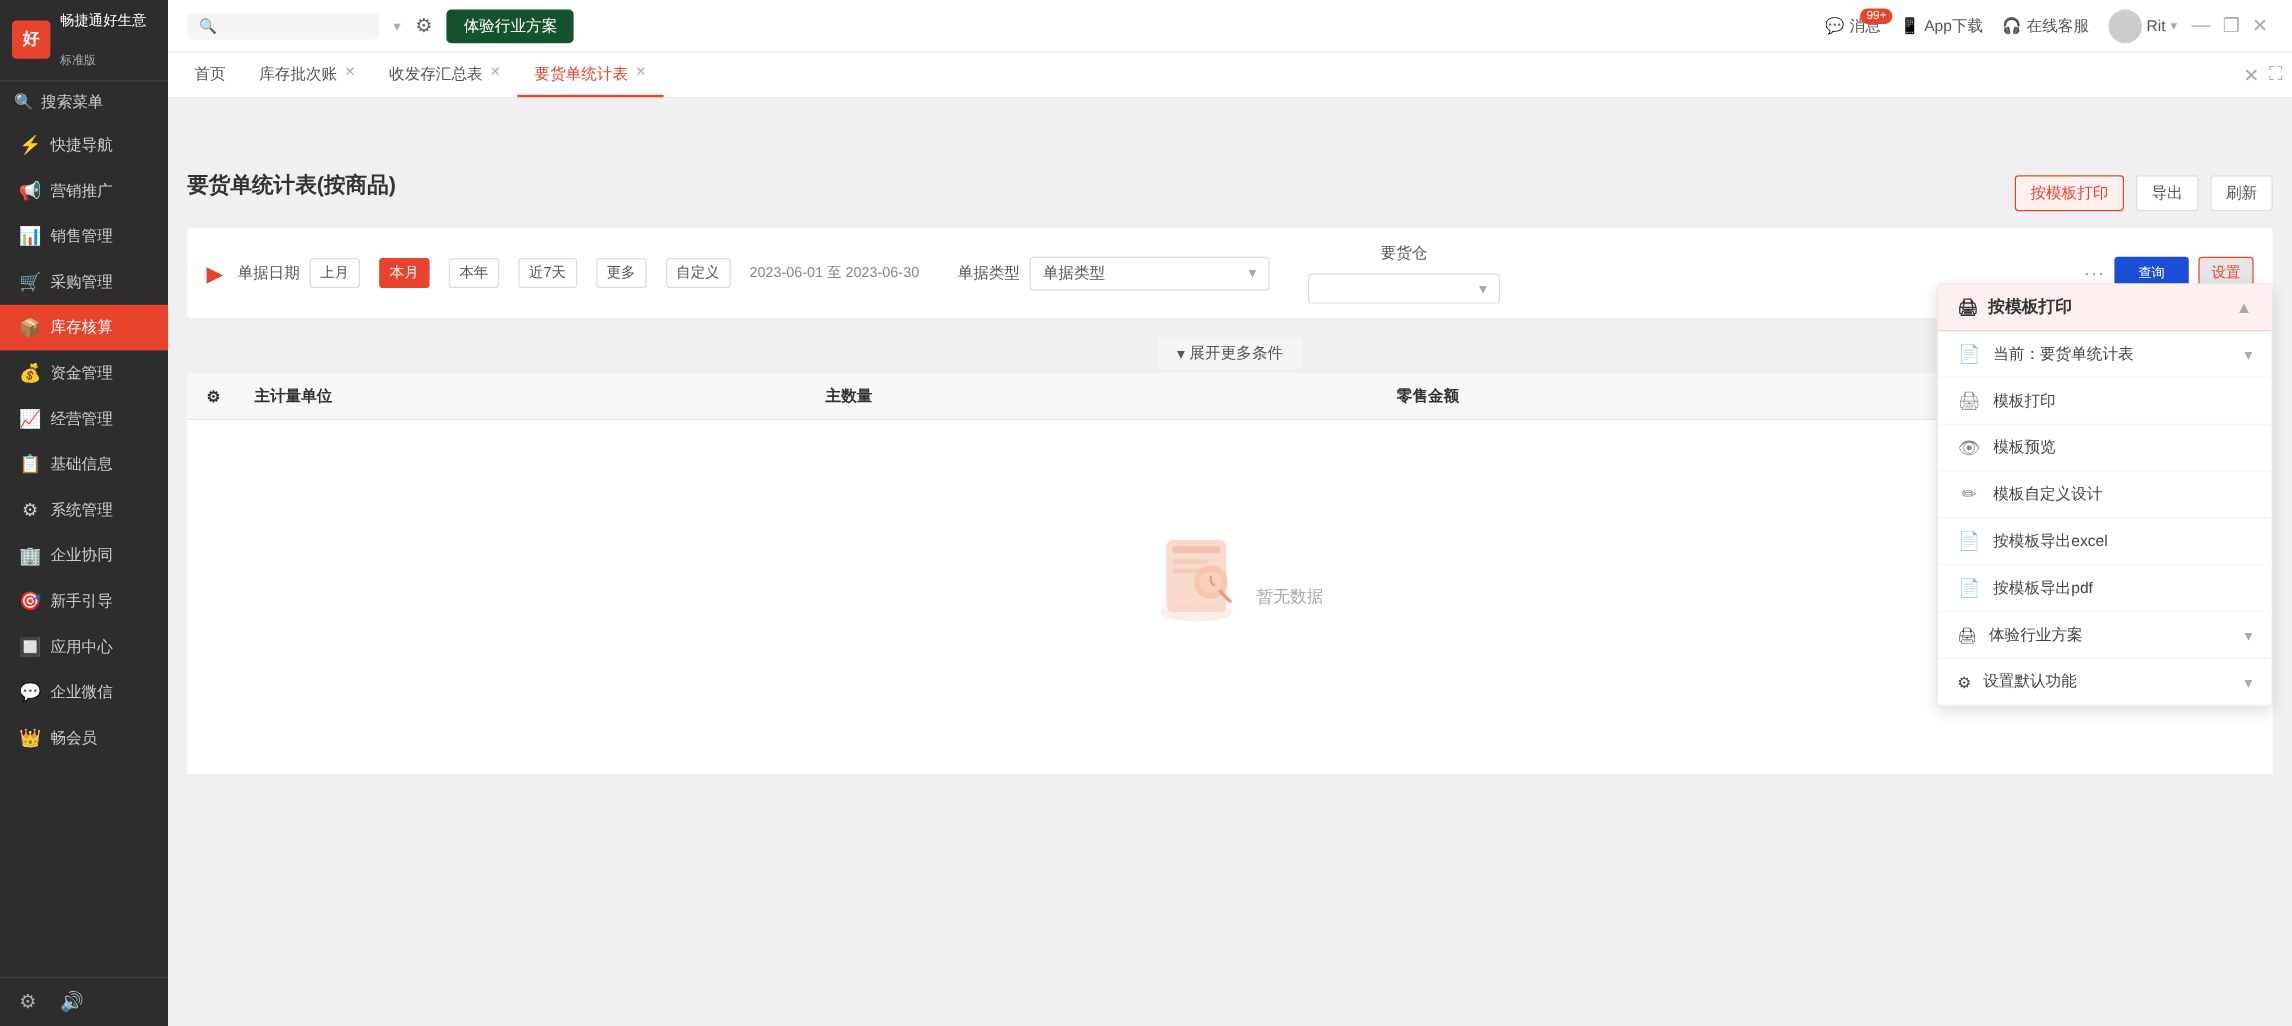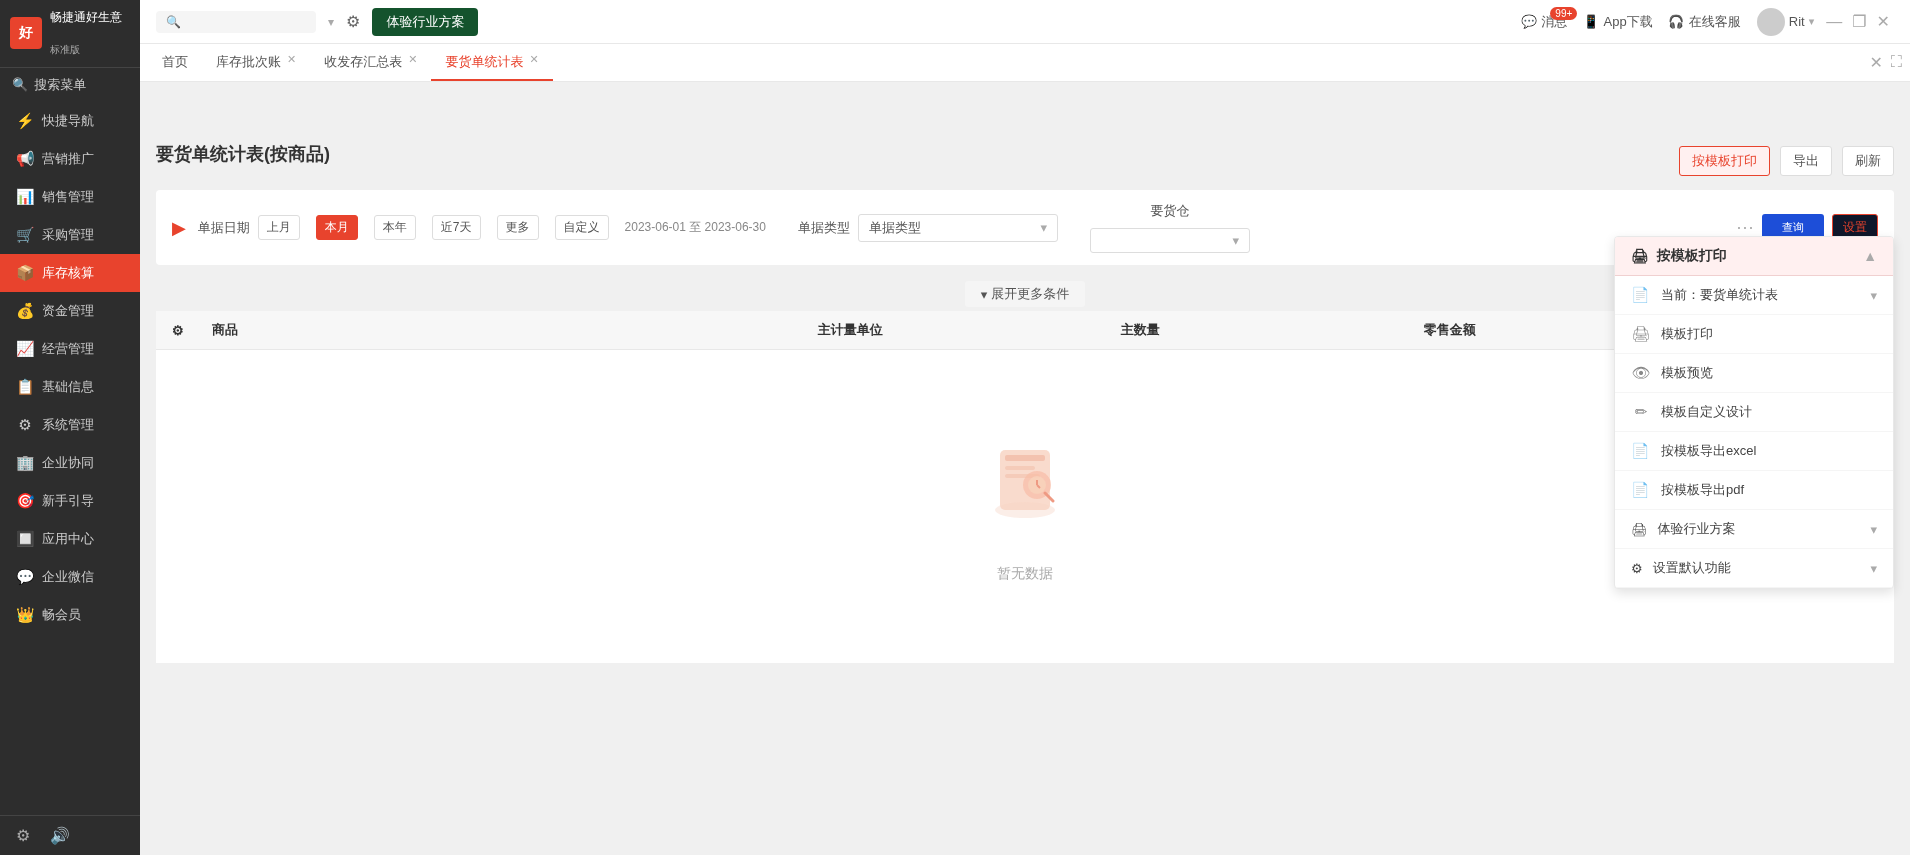--- a/index.html
+++ b/index.html
@@ -186,21 +186,21 @@
       padding: 10px 16px;
       font-weight: bold; color: #333; font-size: 13px;
     }
     .col-checkbox { width: 40px; }
     .col-product { flex: 2; }
     .col-unit { flex: 1; }
     .col-qty { flex: 1; }
     .col-amount { flex: 1.5; }
 
     .empty-state {
-      display: flex; flex-direction: column; align-items: center;
+      display: flex; flex-direction: row; align-items: center;
       justify-content: center; padding: 80px 0;
     }
     .empty-icon { font-size: 80px; margin-bottom: 16px; opacity: 0.7; }
     .empty-text { color: #aaa; font-size: 14px; }
     .dropdown-menu {
       position: absolute;
       top: 110px; right: 16px;
       width: 280px;
       background: #fff;
       border: 1px solid #e8e8e8;
@@ -253,21 +253,21 @@
       cursor: pointer; font-size: 13px; color: #555; background: #fff;
     }
     .header-action-btn.active { background: #fff0f0; border-color: #e8432d; color: #e8432d; }
 
     .query-btn {
       background: #1d4ed8; color: white; border: none; border-radius: 3px;
       padding: 6px 20px; cursor: pointer; font-size: 11px;
     }
     .settings-btn {
       color: #e8432d; border: 1px solid #e8432d; border-radius: 3px;
-      padding: 4px 10px; cursor: pointer; font-size: 12px; background: #0f172a;
+      padding: 4px 10px; cursor: pointer; font-size: 12px; background: #e5e5e5;
     }
   </style>
 </head>
 <body>
 
 <div class="sidebar">
   <div class="sidebar-logo">
     <div class="logo-icon">好</div>
     <div>
       <div class="logo-text">畅捷通好生意</div>
@@ -460,23 +460,20 @@
       <div class="expand-more-btn">
         <span>▾</span>
         <span>展开更多条件</span>
       </div>
     </div>
 
     <div class="data-table">
       <div class="table-header">
         <div class="col-checkbox">
           <span>⚙</span>
-        </div>
-        <div class="col-product">
-          <span>商品</span>
         </div>
         <div class="col-unit">
           <span>主计量单位</span>
         </div>
         <div class="col-qty">
           <span>主数量</span>
         </div>
         <div class="col-amount">
           <span>零售金额</span>
         </div>

